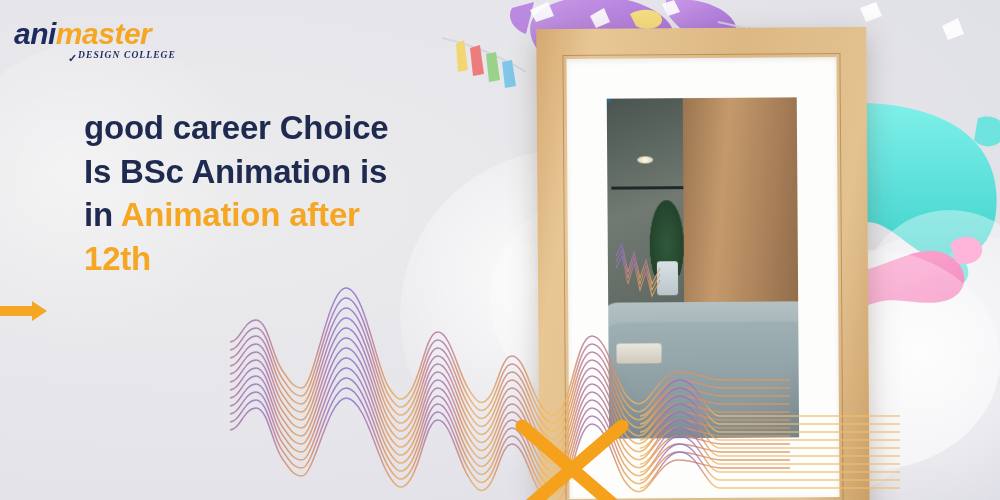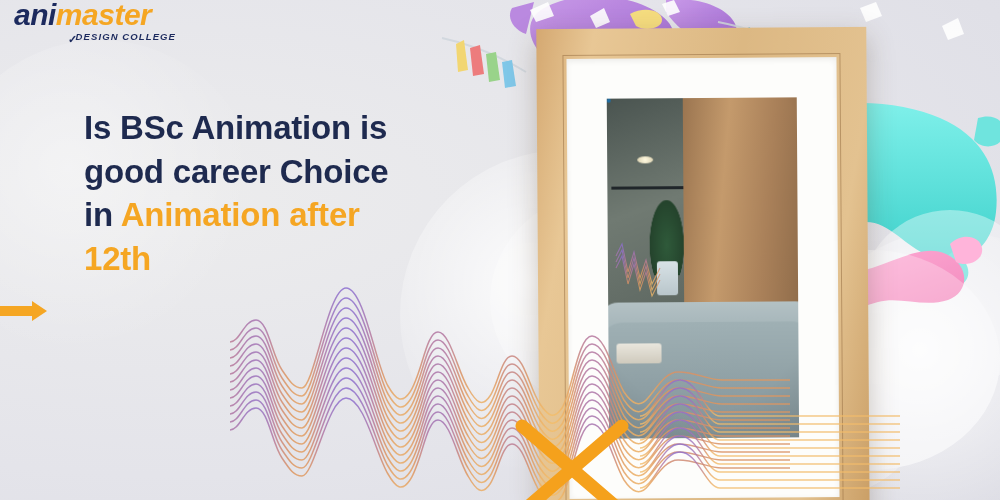--- a/index.html
+++ b/index.html
@@ -17,31 +17,31 @@
   .smoke{
     position:absolute;border-radius:50%;
     background:radial-gradient(circle at 40% 40%, rgba(255,255,255,.85), rgba(255,255,255,0) 68%);
     pointer-events:none;
   }
   .s1{left:400px;top:150px;width:330px;height:330px;}
   .s2{left:800px;top:230px;width:300px;height:300px;}
   .s3{left:-60px;top:40px;width:320px;height:320px;opacity:.5;}
 
   
-  #logo{position:absolute;left:14px;top:0;width:180px;}
+  #logo{position:absolute;left:14px;top:19px;width:180px;}
   .logo-word{
     font-size:30px;font-weight:bold;font-style:italic;letter-spacing:-.5px;
     line-height:1;white-space:nowrap;
   }
   .logo-ani{color:#1c2a5e;}
   .logo-master{color:#f5a623;}
   .logo-sub{
     margin-top:1px;text-align:right;padding-right:18px;
     font-size:9.5px;font-weight:bold;font-style:italic;letter-spacing:1.1px;
-    color:#1c2a5e;white-space:nowrap;
+    color:#1c2a5e;white-space:nowrap;font-family:Liberation Serif, serif;
   }
   .logo-check{
     position:absolute;left:54px;top:33px;color:#1c2a5e;font-size:11px;font-weight:bold;
   }
 
   
   #headline{
     position:absolute;left:84px;top:106px;width:380px;
     font-size:33px;font-weight:bold;line-height:1.32;
     color:#1e2a4f;letter-spacing:-.2px;
@@ -420,19 +420,19 @@
 
   <div id="logo">
     <div class="logo-word">
       <span class="logo-ani">ani</span><span class="logo-master">master</span>
     </div>
     <span class="logo-check">✓</span>
     <div class="logo-sub">DESIGN COLLEGE</div>
   </div>
 
   <div id="headline">
+    <div>good career Choice</div>
     <div>Is BSc Animation is</div>
-    <div>good career Choice</div>
     <div><span>in </span><span class="hl-accent">Animation after</span></div>
     <div class="hl-accent">12th</div>
   </div>
 
 </div>
 
 </body></html>

